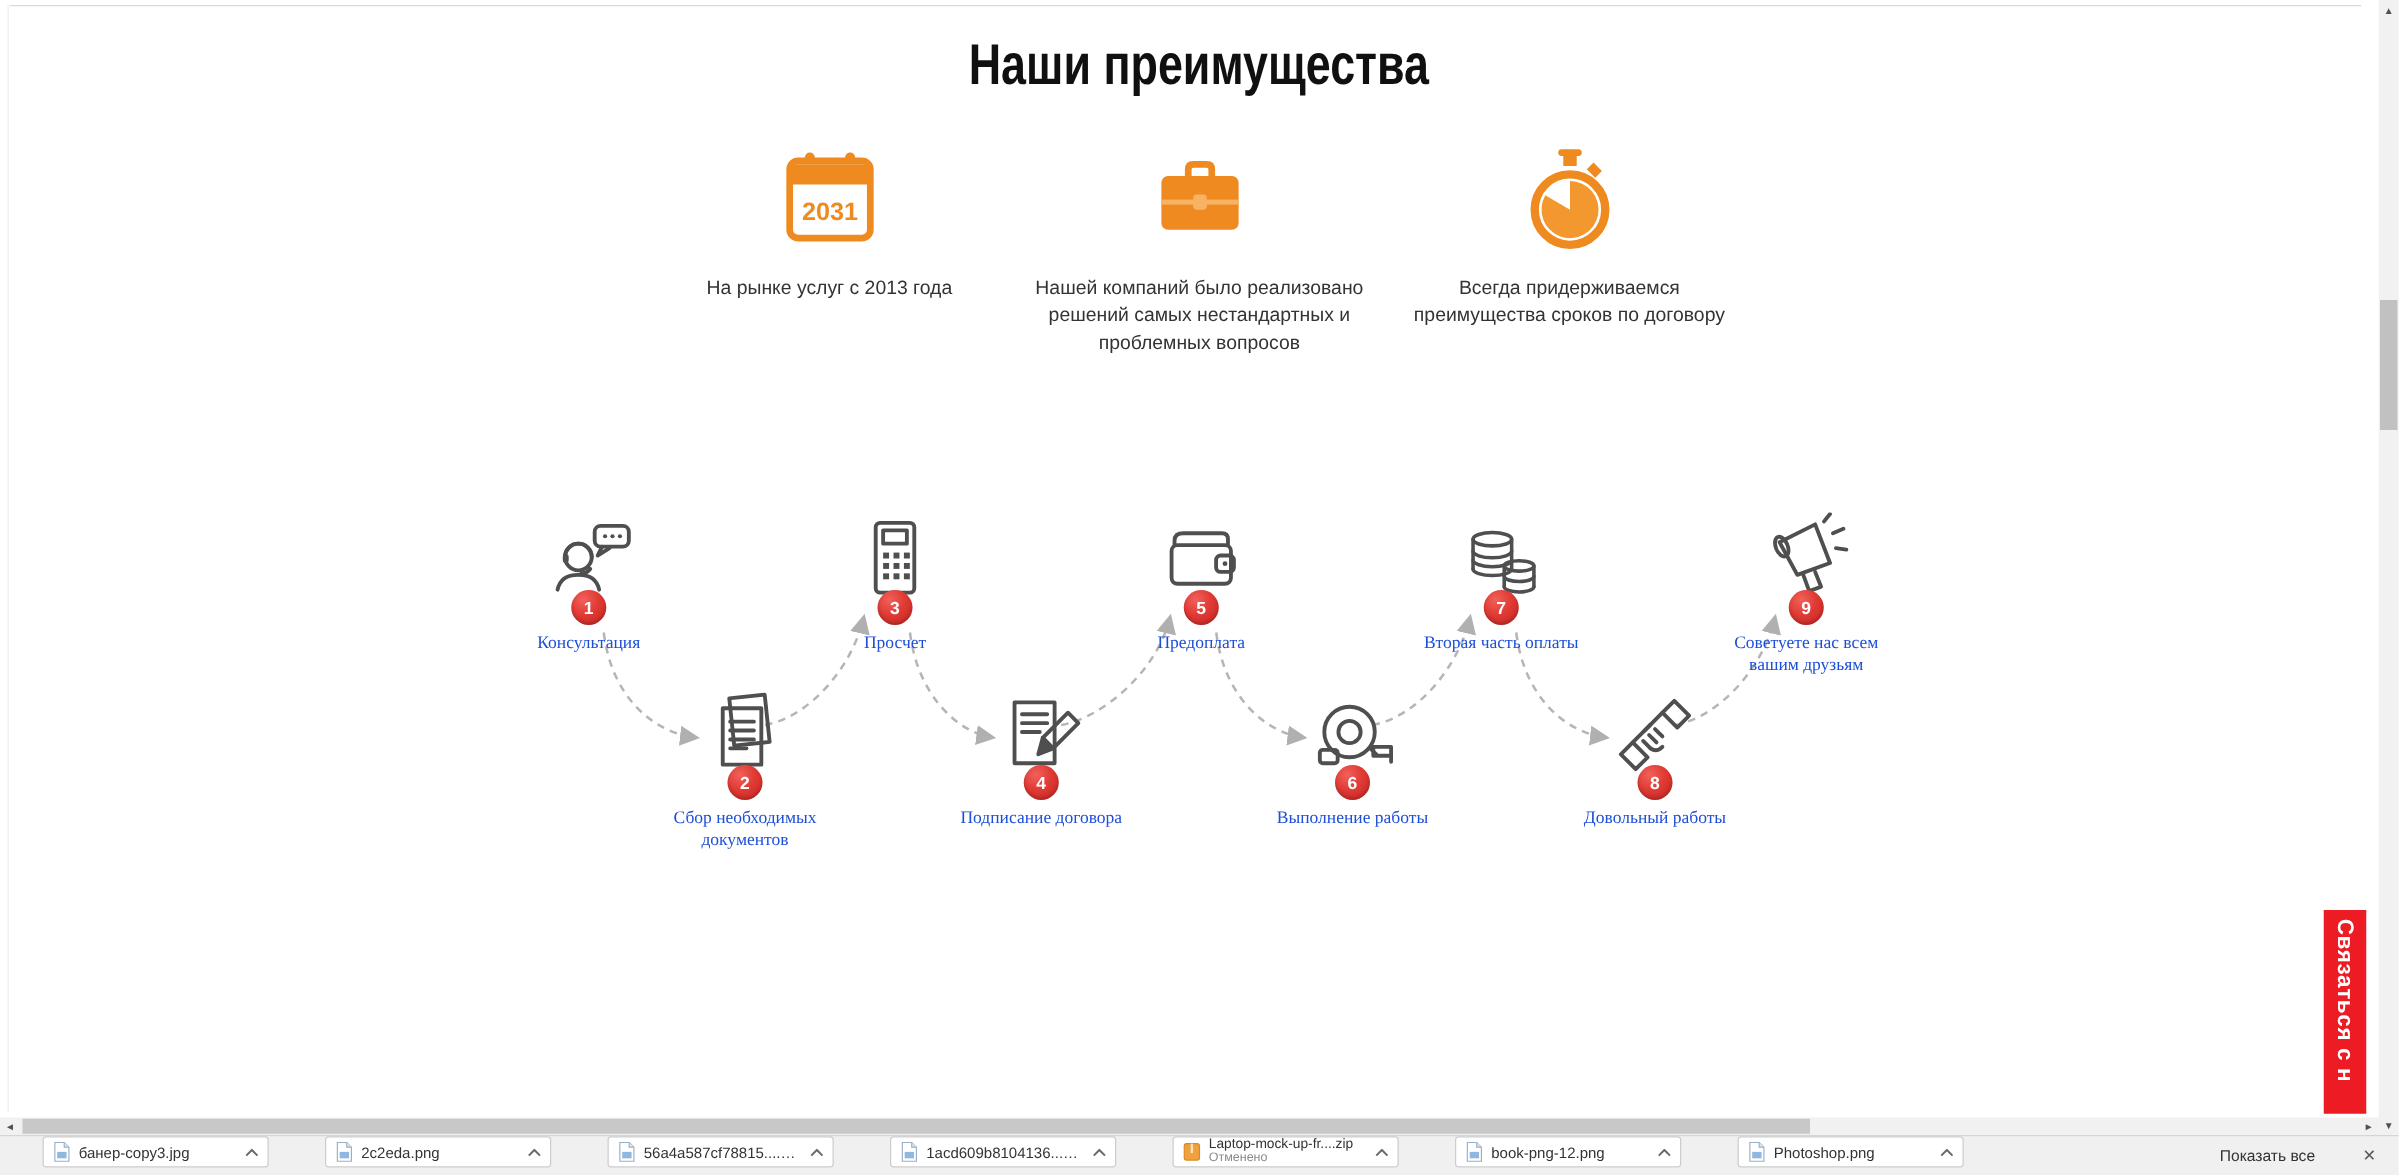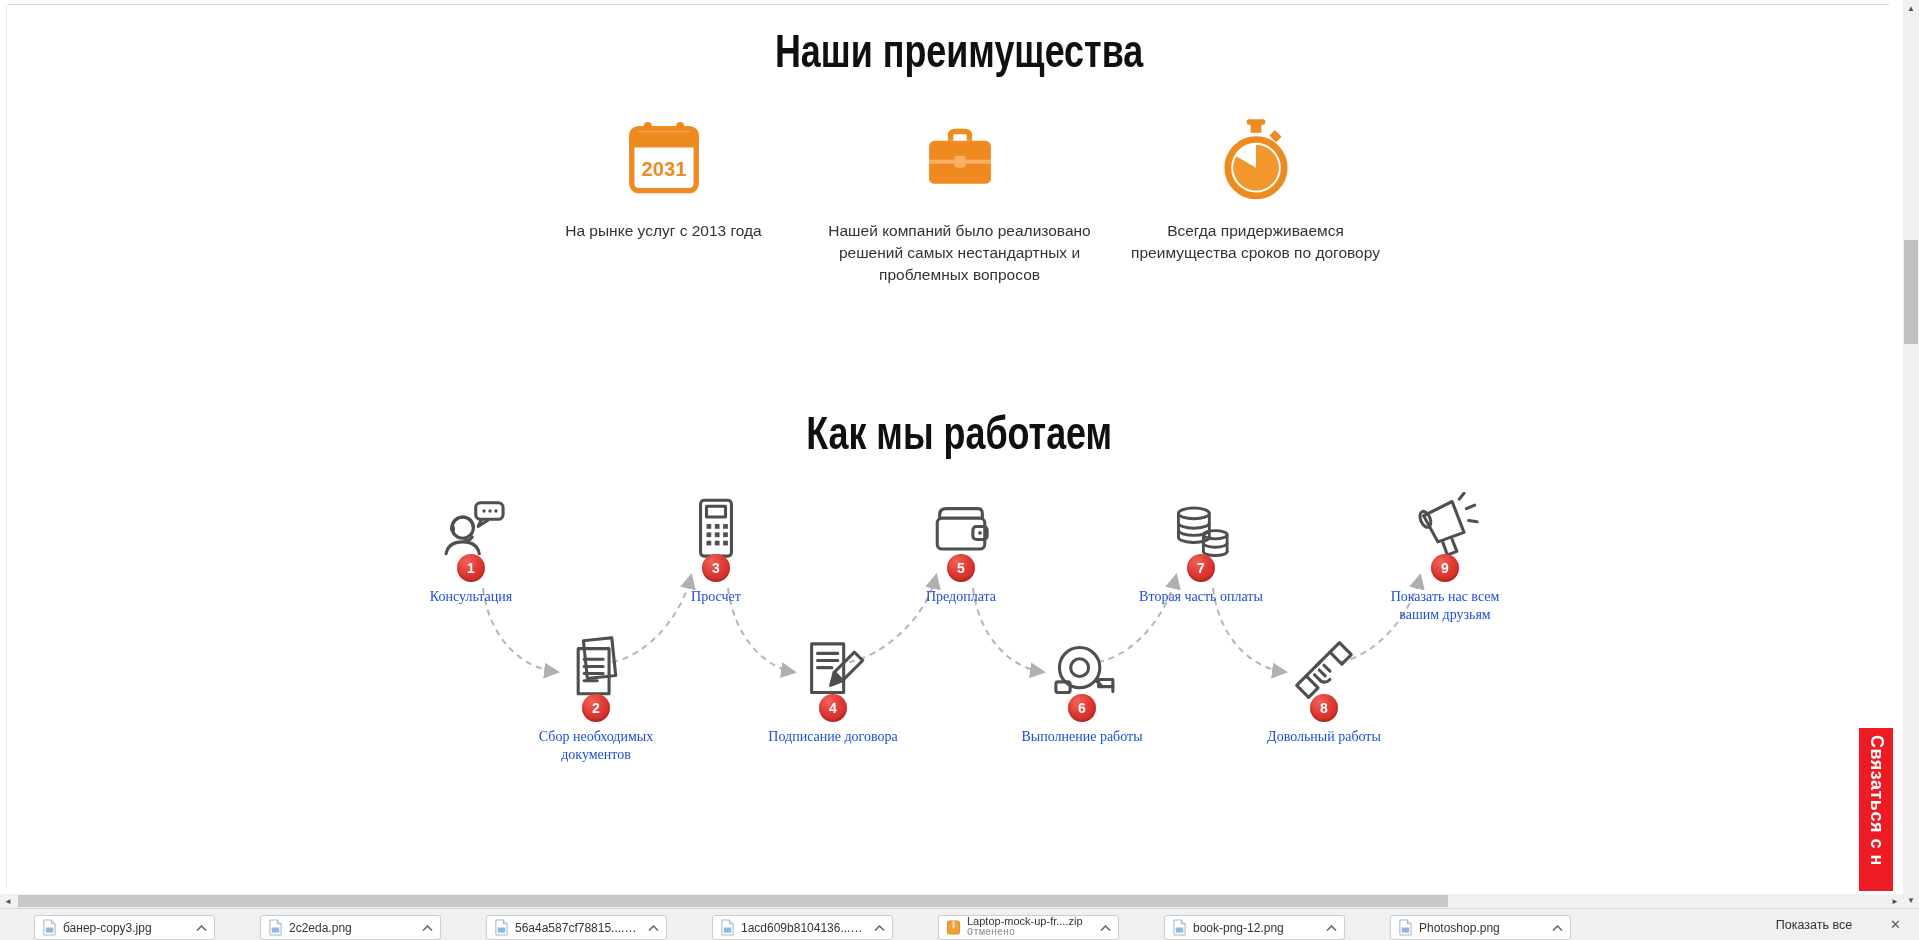--- a/index.html
+++ b/index.html
@@ -53,30 +53,30 @@
 
   .hscroll{position:absolute;bottom:32px;left:0;right:16px;height:14px;background:#f1f1f1;}
   .hs-btn{position:absolute;top:0;width:16px;height:14px;display:flex;align-items:center;justify-content:center;
           font-size:8px;color:#505050;cursor:pointer;}
   .hs-btn.left{left:0;} .hs-btn.right{right:0;}
   .hs-thumb{position:absolute;left:18px;top:1px;height:12px;width:1430px;background:#c8c8c8;cursor:pointer;}
 
   
   .downloads-bar{
     position:absolute;bottom:0;left:0;right:0;height:32px;background:#f0f0f0;border-top:1px solid #d5d5d5;
-    box-sizing:border-box;display:flex;align-items:flex-end;padding-left:34px;gap:45px;
+    box-sizing:border-box;display:flex;align-items:flex-start;padding-left:34px;gap:45px;
   }
   .dl-item{
     width:181px;height:25px;background:#fff;border:1px solid #cdcdcd;border-radius:3px;box-sizing:border-box;
     display:flex;align-items:center;gap:6px;padding:0 5px 0 7px;cursor:pointer;flex:0 0 auto;
   }
   .dl-name{flex:1;font-size:12px;color:#333;white-space:nowrap;overflow:hidden;text-overflow:ellipsis;text-align:left;}
   .dl-text-2l{flex:1;min-width:0;display:flex;flex-direction:column;justify-content:center;line-height:1.05;}
   .dl-text-2l .dl-name{font-size:11px;flex:none;}
-  .dl-status{font-size:10px;color:#8a8a8a;white-space:nowrap;overflow:hidden;text-overflow:ellipsis;text-align:left;font-family:Liberation Mono, monospace;}
+  .dl-status{font-size:10px;color:#8a8a8a;white-space:nowrap;overflow:hidden;text-overflow:ellipsis;text-align:left;}
   .dl-chevron{flex:0 0 auto;display:flex;align-items:center;justify-content:center;width:16px;height:100%;cursor:pointer;}
   .dl-right{position:absolute;right:12px;top:0;height:100%;display:flex;align-items:center;gap:26px;}
   .dl-showall{font-size:12.5px;color:#333;cursor:pointer;padding:4px 6px;}
   .dl-close{font-size:13px;color:#5a5a5a;cursor:pointer;padding:4px 6px;}
 
   .oi{display:block;}
 </style>
 </head>
 <body>
 
@@ -124,21 +124,20 @@
           </svg>
         </div>
         <p class="adv-text">Всегда придерживаемся преимущества сроков по договору</p>
       </div>
 
 
     </div>
   </section>
 
   <section class="process">
-    <h1 class="section-title"><span>Как мы работаем</span></h1>
 
     <div class="steps-canvas">
       <svg class="arrows-svg" width="1919" height="300" viewBox="0 0 1919 300">
         <defs>
           <marker id="arrh" markerWidth="9" markerHeight="9" refX="6.5" refY="4" orient="auto">
             <path d="M0,0 L8,4 L0,8 z" fill="#b0b0b0"></path>
           </marker>
         </defs>
         <g fill="none" stroke="#b5b5b5" stroke-width="2" stroke-dasharray="6 5" marker-end="url(#arrh)">
           <path d="M483 100 C489 150, 521 180, 557 184"></path>
@@ -282,21 +281,21 @@
       <div class="step" style="left:1357px;top:0;">
         <div class="step-icon">
           <svg width="76" height="76" viewBox="0 0 64 64" fill="none" stroke="#4f4f4f" stroke-width="2.6" stroke-linecap="round" stroke-linejoin="round">
             <path d="M14 20 L38 8 L48 34 L26 42 Z"></path>
             <ellipse cx="15.5" cy="23" rx="4" ry="7" transform="rotate(-22 15.5 23)"></ellipse>
             <path d="M30 42 l4 11 l8 -3 l-4 -10"></path>
             <path d="M44 6 l4 -5 M50 14 l7 -3 M52 24 l7 1"></path>
           </svg>
         </div>
         <div class="step-badge">9</div>
-        <div class="step-label">Показать нас всем вашим друзьям</div>
+        <div class="step-label">Советуете нас всем вашим друзьям</div>
       </div>
 
     </div>
   </section>
 
   <div class="contact-tab">
     <span>Связаться с н</span>
   </div>
 
   <div class="vscroll">

